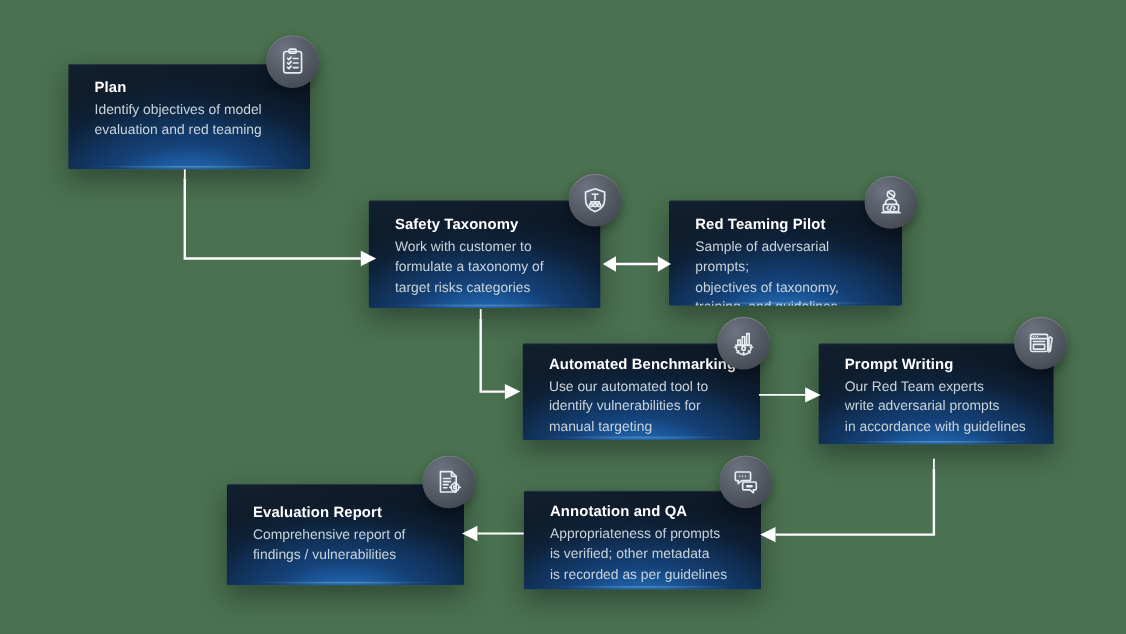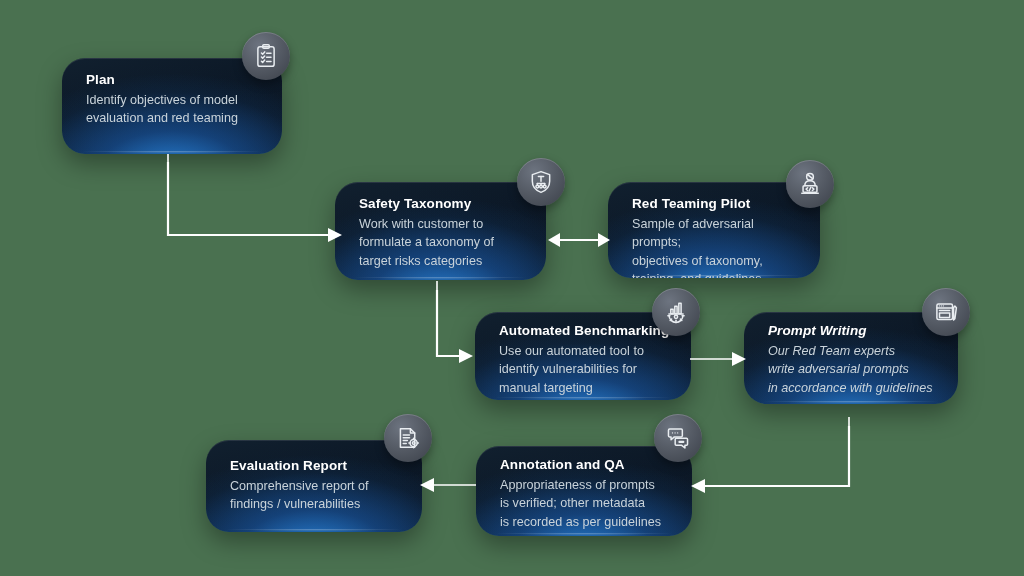--- a/index.html
+++ b/index.html
@@ -7,21 +7,21 @@
     width:1024px;height:576px;overflow:hidden;
     background:#4a7150;
     font-family:"Liberation Sans","DejaVu Sans",sans-serif;
     position:relative;
   }
   #stage{position:absolute;inset:0;}
 
   
   .card{
     position:absolute;
-    border-radius:23px;
+    border-radius:2px;
     background:
       radial-gradient(120% 150% at 50% 118%, rgba(40,130,215,.95) 0%, rgba(25,80,150,.55) 28%, rgba(14,35,62,.15) 55%, rgba(10,20,36,0) 75%),
       radial-gradient(130% 160% at 50% 112%, rgba(22,95,175,.55) 0%, rgba(12,30,55,0) 60%),
       linear-gradient(165deg,#11202f 0%,#0c1826 45%,#0b1523 100%);
     box-shadow:0 10px 24px rgba(0,0,0,.35), inset 0 1px 0 rgba(255,255,255,.10);
     overflow:hidden;
     box-sizing:border-box;
   }
   .card::after{
     content:"";position:absolute;left:0;right:0;bottom:0;height:3px;
@@ -176,21 +176,21 @@
       <path d="M12 8.6 m-6.4 6.6 a6.4 6.4 0 1 0 12.8 0"></path>
       <line x1="12" y1="21.7" x2="12" y2="19.6"></line>
       <line x1="6.6" y1="19.9" x2="8" y2="18.5"></line>
       <line x1="17.4" y1="19.9" x2="16" y2="18.5"></line>
       <line x1="4.5" y1="15.4" x2="6.4" y2="15.4"></line>
       <line x1="19.5" y1="15.4" x2="17.6" y2="15.4"></line>
       <circle cx="12" cy="16.4" r="1.5"></circle>
     </svg>
   </div>
 
-  <div class="card" style="left:744px;top:312px;width:214px;height:92px;font-style:italic;">
+  <div class="card" style="left:744px;top:312px;width:214px;height:92px;">
     <div class="card-inner" style="padding-top:11px;">
       <div class="card-title">Prompt Writing</div>
       <div class="card-desc">Our Red Team experts
 write adversarial prompts
 in accordance with guidelines</div>
     </div>
   </div>
   <div class="badge" style="left:922px;top:288px;">
     <svg viewBox="0 0 24 24">
       <rect x="3.6" y="4.6" width="14.4" height="14.4" rx="1.4"></rect>

